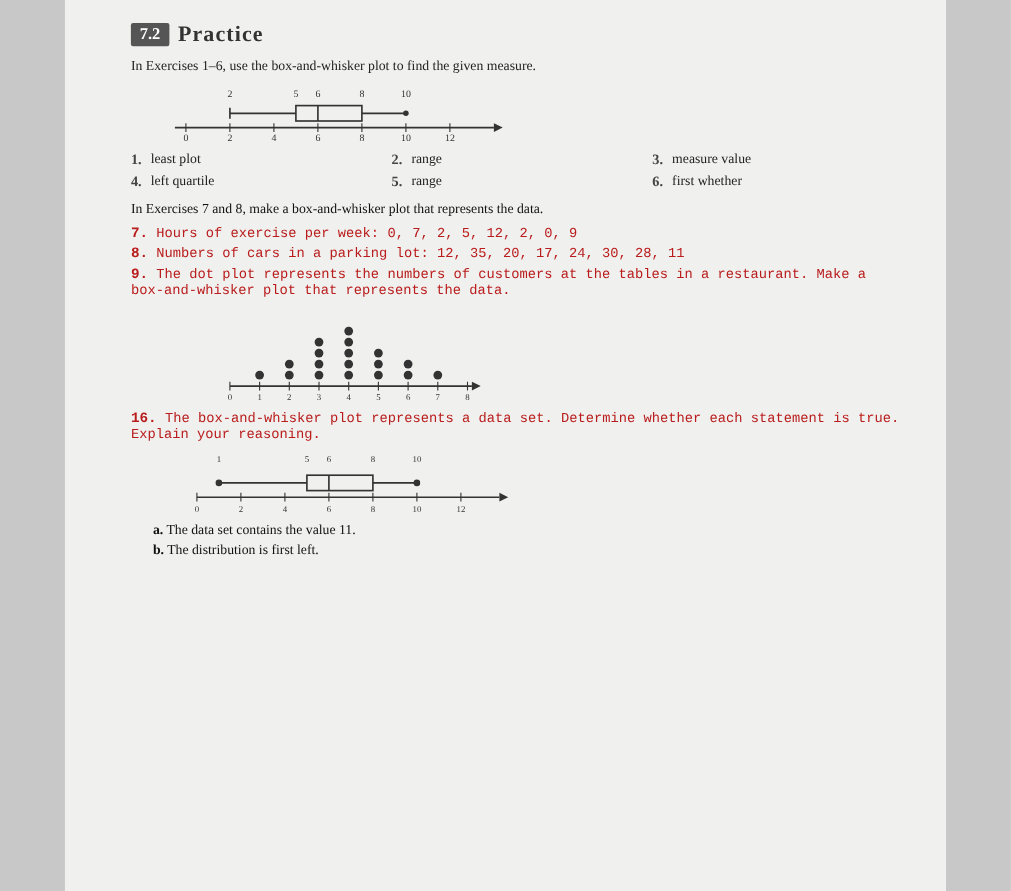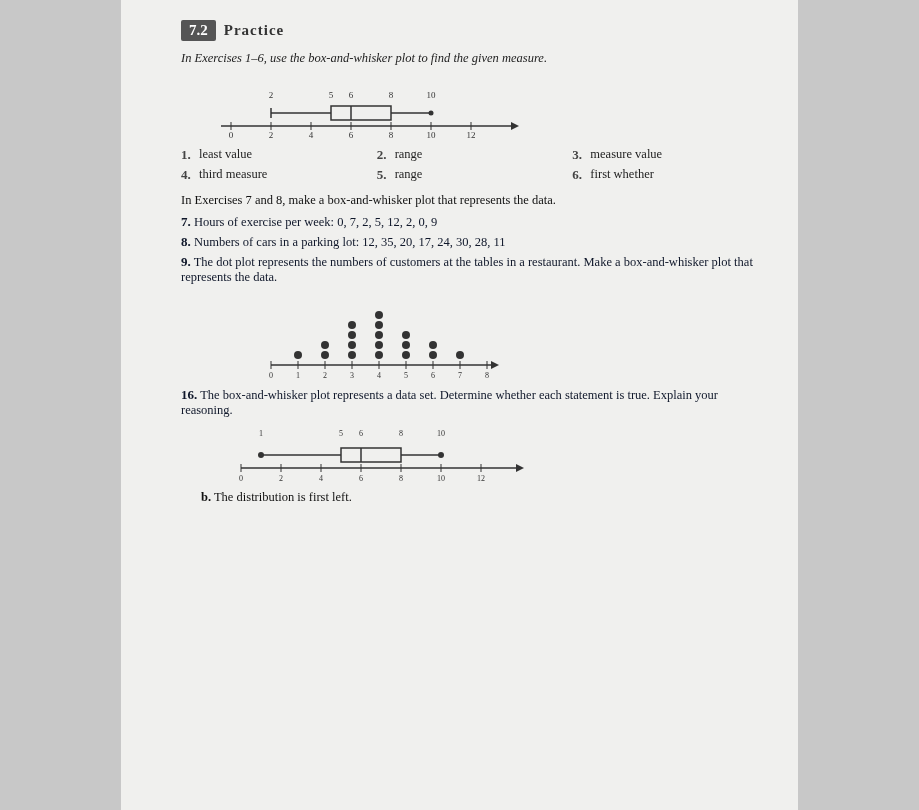--- a/index.html
+++ b/index.html
@@ -6,51 +6,50 @@
     body {
       background: #c8c8c8;
       display: flex;
       justify-content: center;
       align-items: flex-start;
       min-height: 810px;
       font-family: 'Times New Roman', Times, serif;
     }
     .page {
       background: #f0f0ee;
-      width: 677px;
+      width: 801px;
       min-height: 810px;
       padding: 20px 40px 30px 60px;
       position: relative;
       margin-top: 0;
     }
     .header-row {
       display: flex;
       align-items: center;
       margin-bottom: 10px;
     }
     .section-num-box {
       background: #555;
       color: #fff;
       font-weight: bold;
       font-size: 15px;
       padding: 2px 8px;
       margin-right: 8px;
       border-radius: 2px;
     }
     .header-title {
-      font-size: 15px;
+      font-size: 20px;
       font-weight: bold;
       color: #333;
       letter-spacing: 1px;
     }
     .intro-text {
       font-size: 12.5px;
-      margin-bottom: 20px;
+      margin-bottom: 8px;
       color: #222;
-      font-style: italic;
     }
     
     .plot-container {
       position: relative;
       margin: 6px 0 4px 30px;
       width: 320px;
       height: 55px;
     }
     .plot-svg {
       width: 100%;
@@ -78,21 +77,22 @@
     .ex-label { color: #222; }
     .section-header {
       font-size: 12.5px;
       font-weight: normal;
       margin: 8px 0 6px 0;
       color: #111;
     }
     .problem {
       font-size: 12.5px;
       margin: 4px 0 4px 0;
-      color: #0f172a;
+      color: #b91c1c;
+      font-family: Liberation Mono, monospace;
     }
     .problem-num {
       font-weight: bold;
       font-size: 13px;
     }
     .dot-plot-container {
       position: relative;
       margin: 8px 0 4px 80px;
       width: 250px;
       height: 90px;
@@ -161,33 +161,33 @@
 
       <line x1="180" y1="27" x2="220" y2="27" stroke="#333" stroke-width="1.5"></line>
 
       <circle cx="220" cy="27" r="2.5" fill="#333"></circle>
     </svg>
   </div>
 
   <div class="exercises-grid">
     <div class="exercise-item">
       <span class="ex-num">1.</span>
-      <span class="ex-label">least value</span>
+      <span class="ex-label">least plot</span>
     </div>
     <div class="exercise-item">
       <span class="ex-num">2.</span>
       <span class="ex-label">range</span>
     </div>
     <div class="exercise-item">
       <span class="ex-num">3.</span>
       <span class="ex-label">measure value</span>
     </div>
     <div class="exercise-item">
       <span class="ex-num">4.</span>
-      <span class="ex-label">third measure</span>
+      <span class="ex-label">left quartile</span>
     </div>
     <div class="exercise-item">
       <span class="ex-num">5.</span>
       <span class="ex-label">range</span>
     </div>
     <div class="exercise-item">
       <span class="ex-num">6.</span>
       <span class="ex-label">first whether</span>
     </div>
   </div>
@@ -299,17 +299,21 @@
       <rect x="110" y="22" width="60" height="14" fill="none" stroke="#333" stroke-width="1.5"></rect>
 
       <line x1="130" y1="22" x2="130" y2="36" stroke="#333" stroke-width="1.5"></line>
 
       <line x1="170" y1="29" x2="210" y2="29" stroke="#333" stroke-width="1.5"></line>
       <circle cx="210" cy="29" r="3" fill="#333"></circle>
     </svg>
   </div>
 
   <div class="sub-item">
+    <span class="sub-letter">a.</span>
+    <span> The data set contains the value 11.</span>
+  </div>
+  <div class="sub-item">
     <span class="sub-letter">b.</span>
     <span> The distribution is first left.</span>
   </div>
 
 </div>
 
 </body></html>

